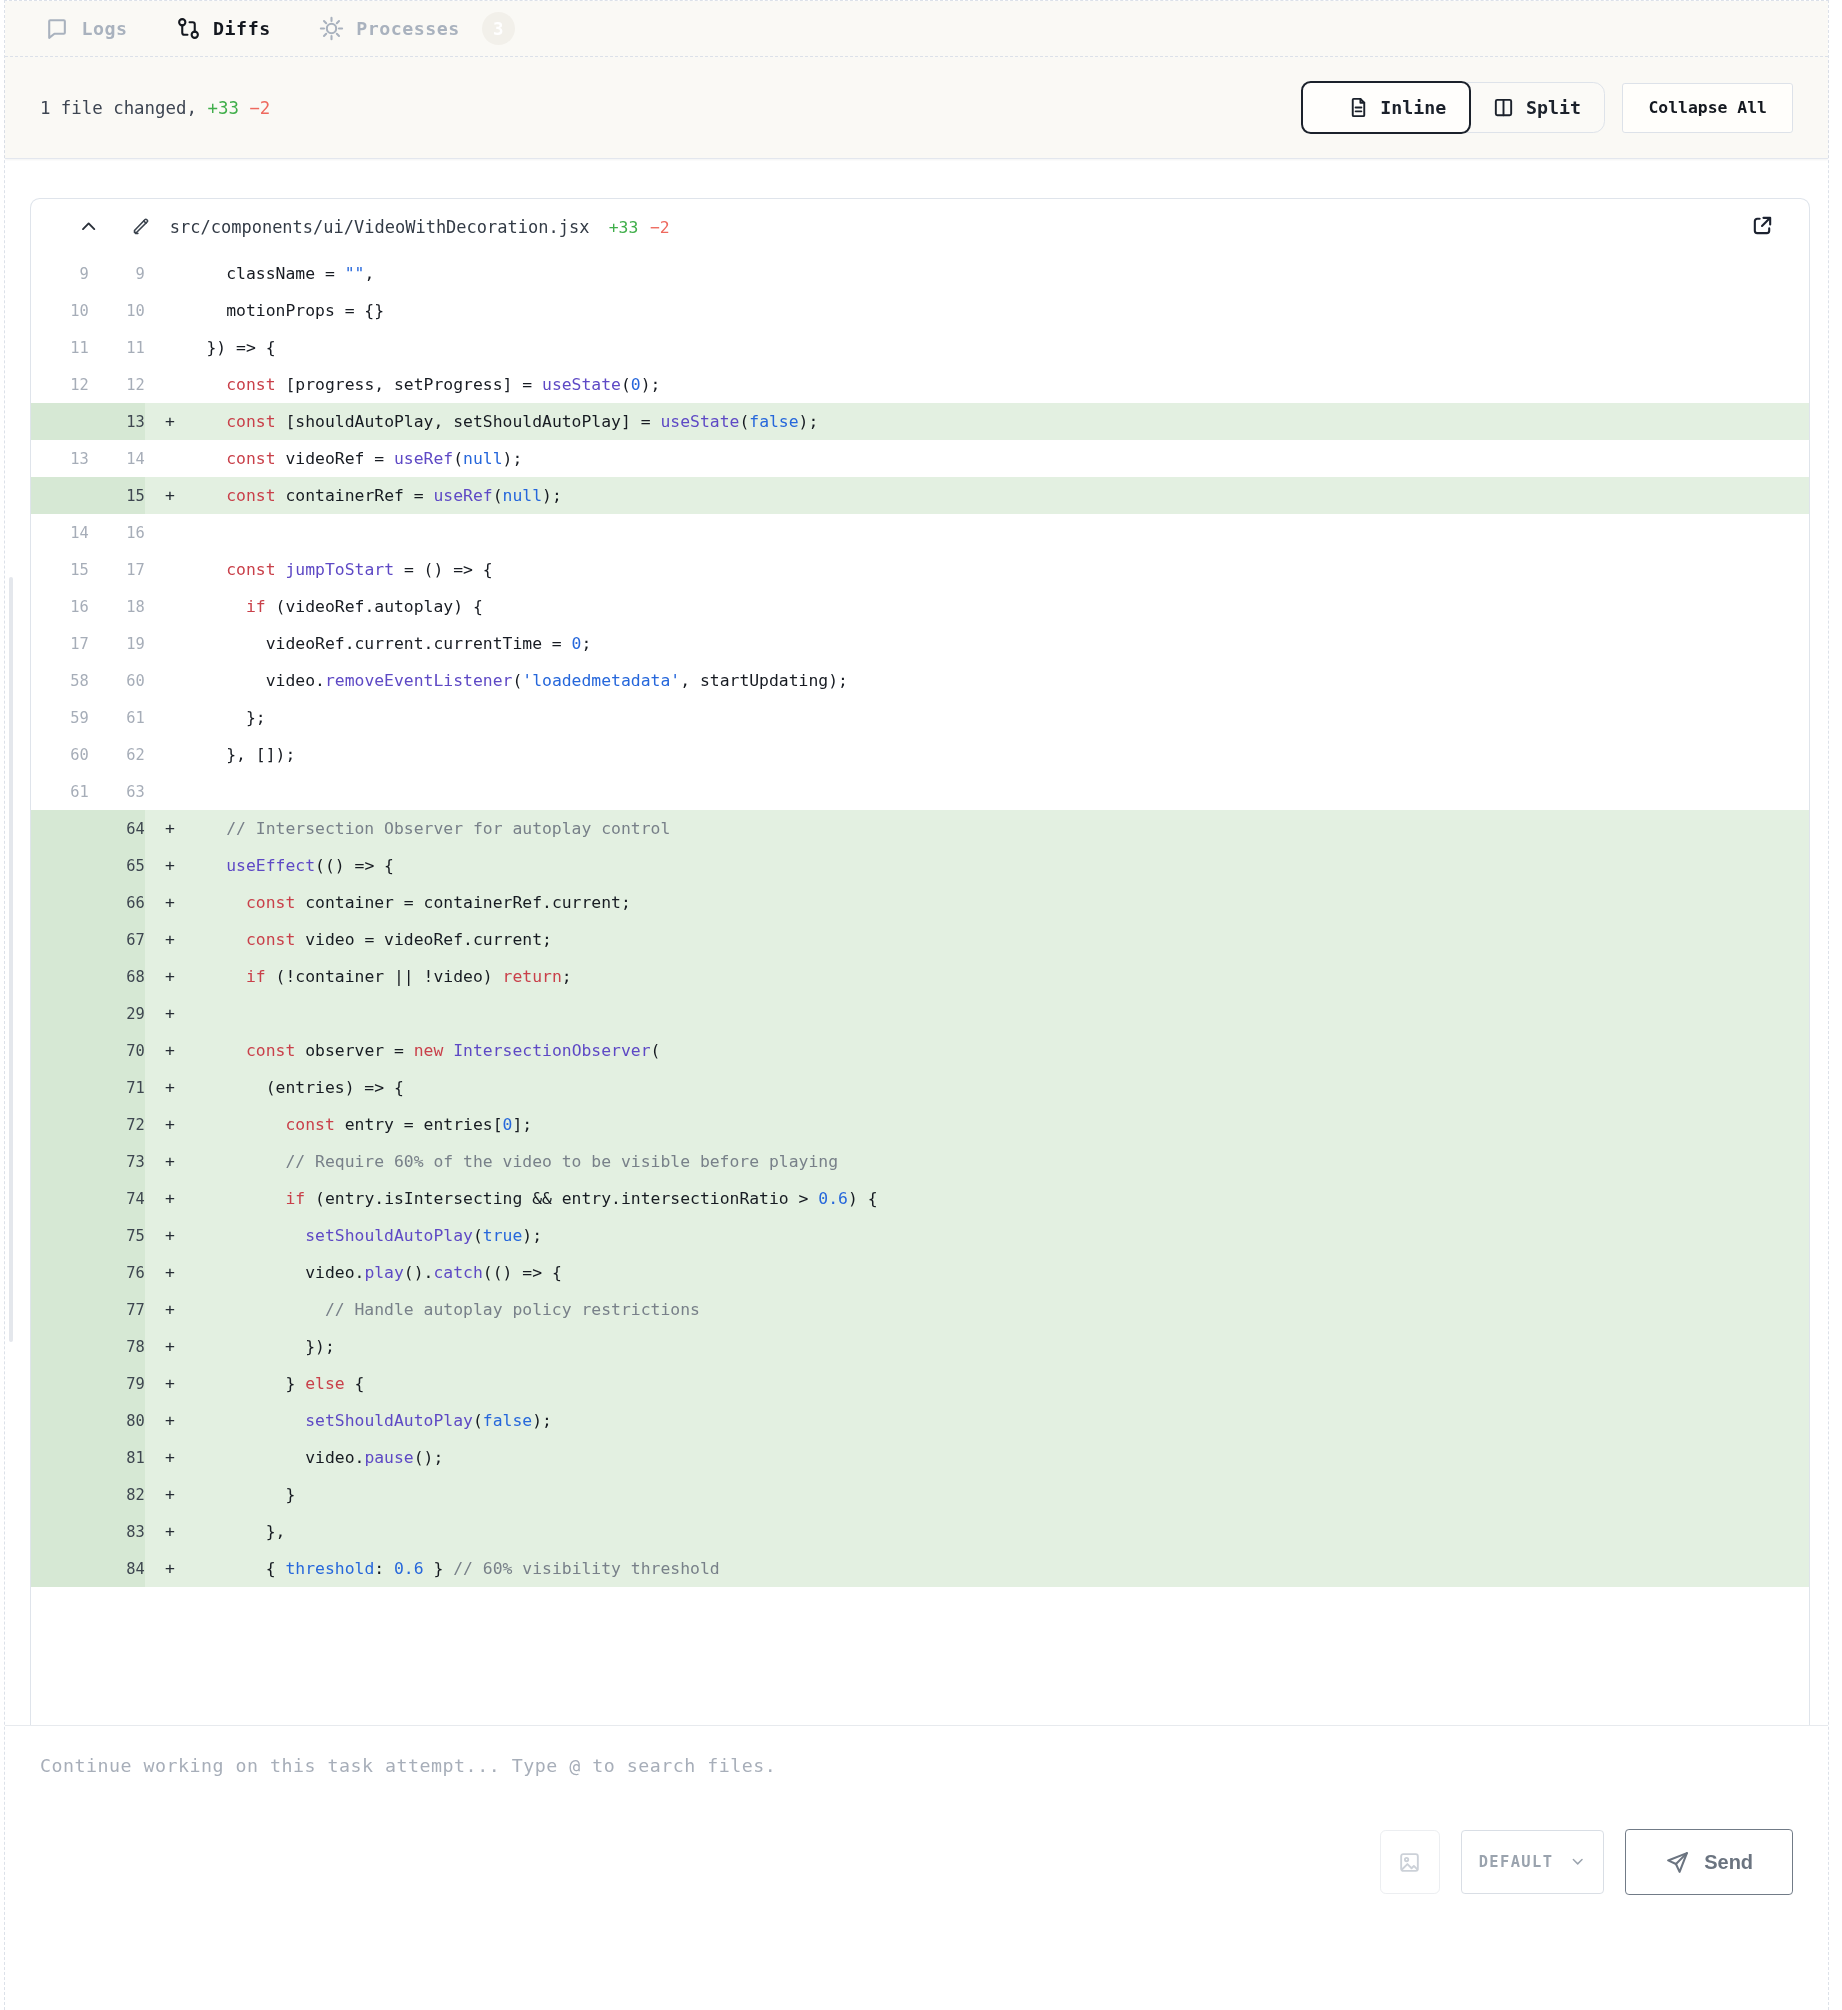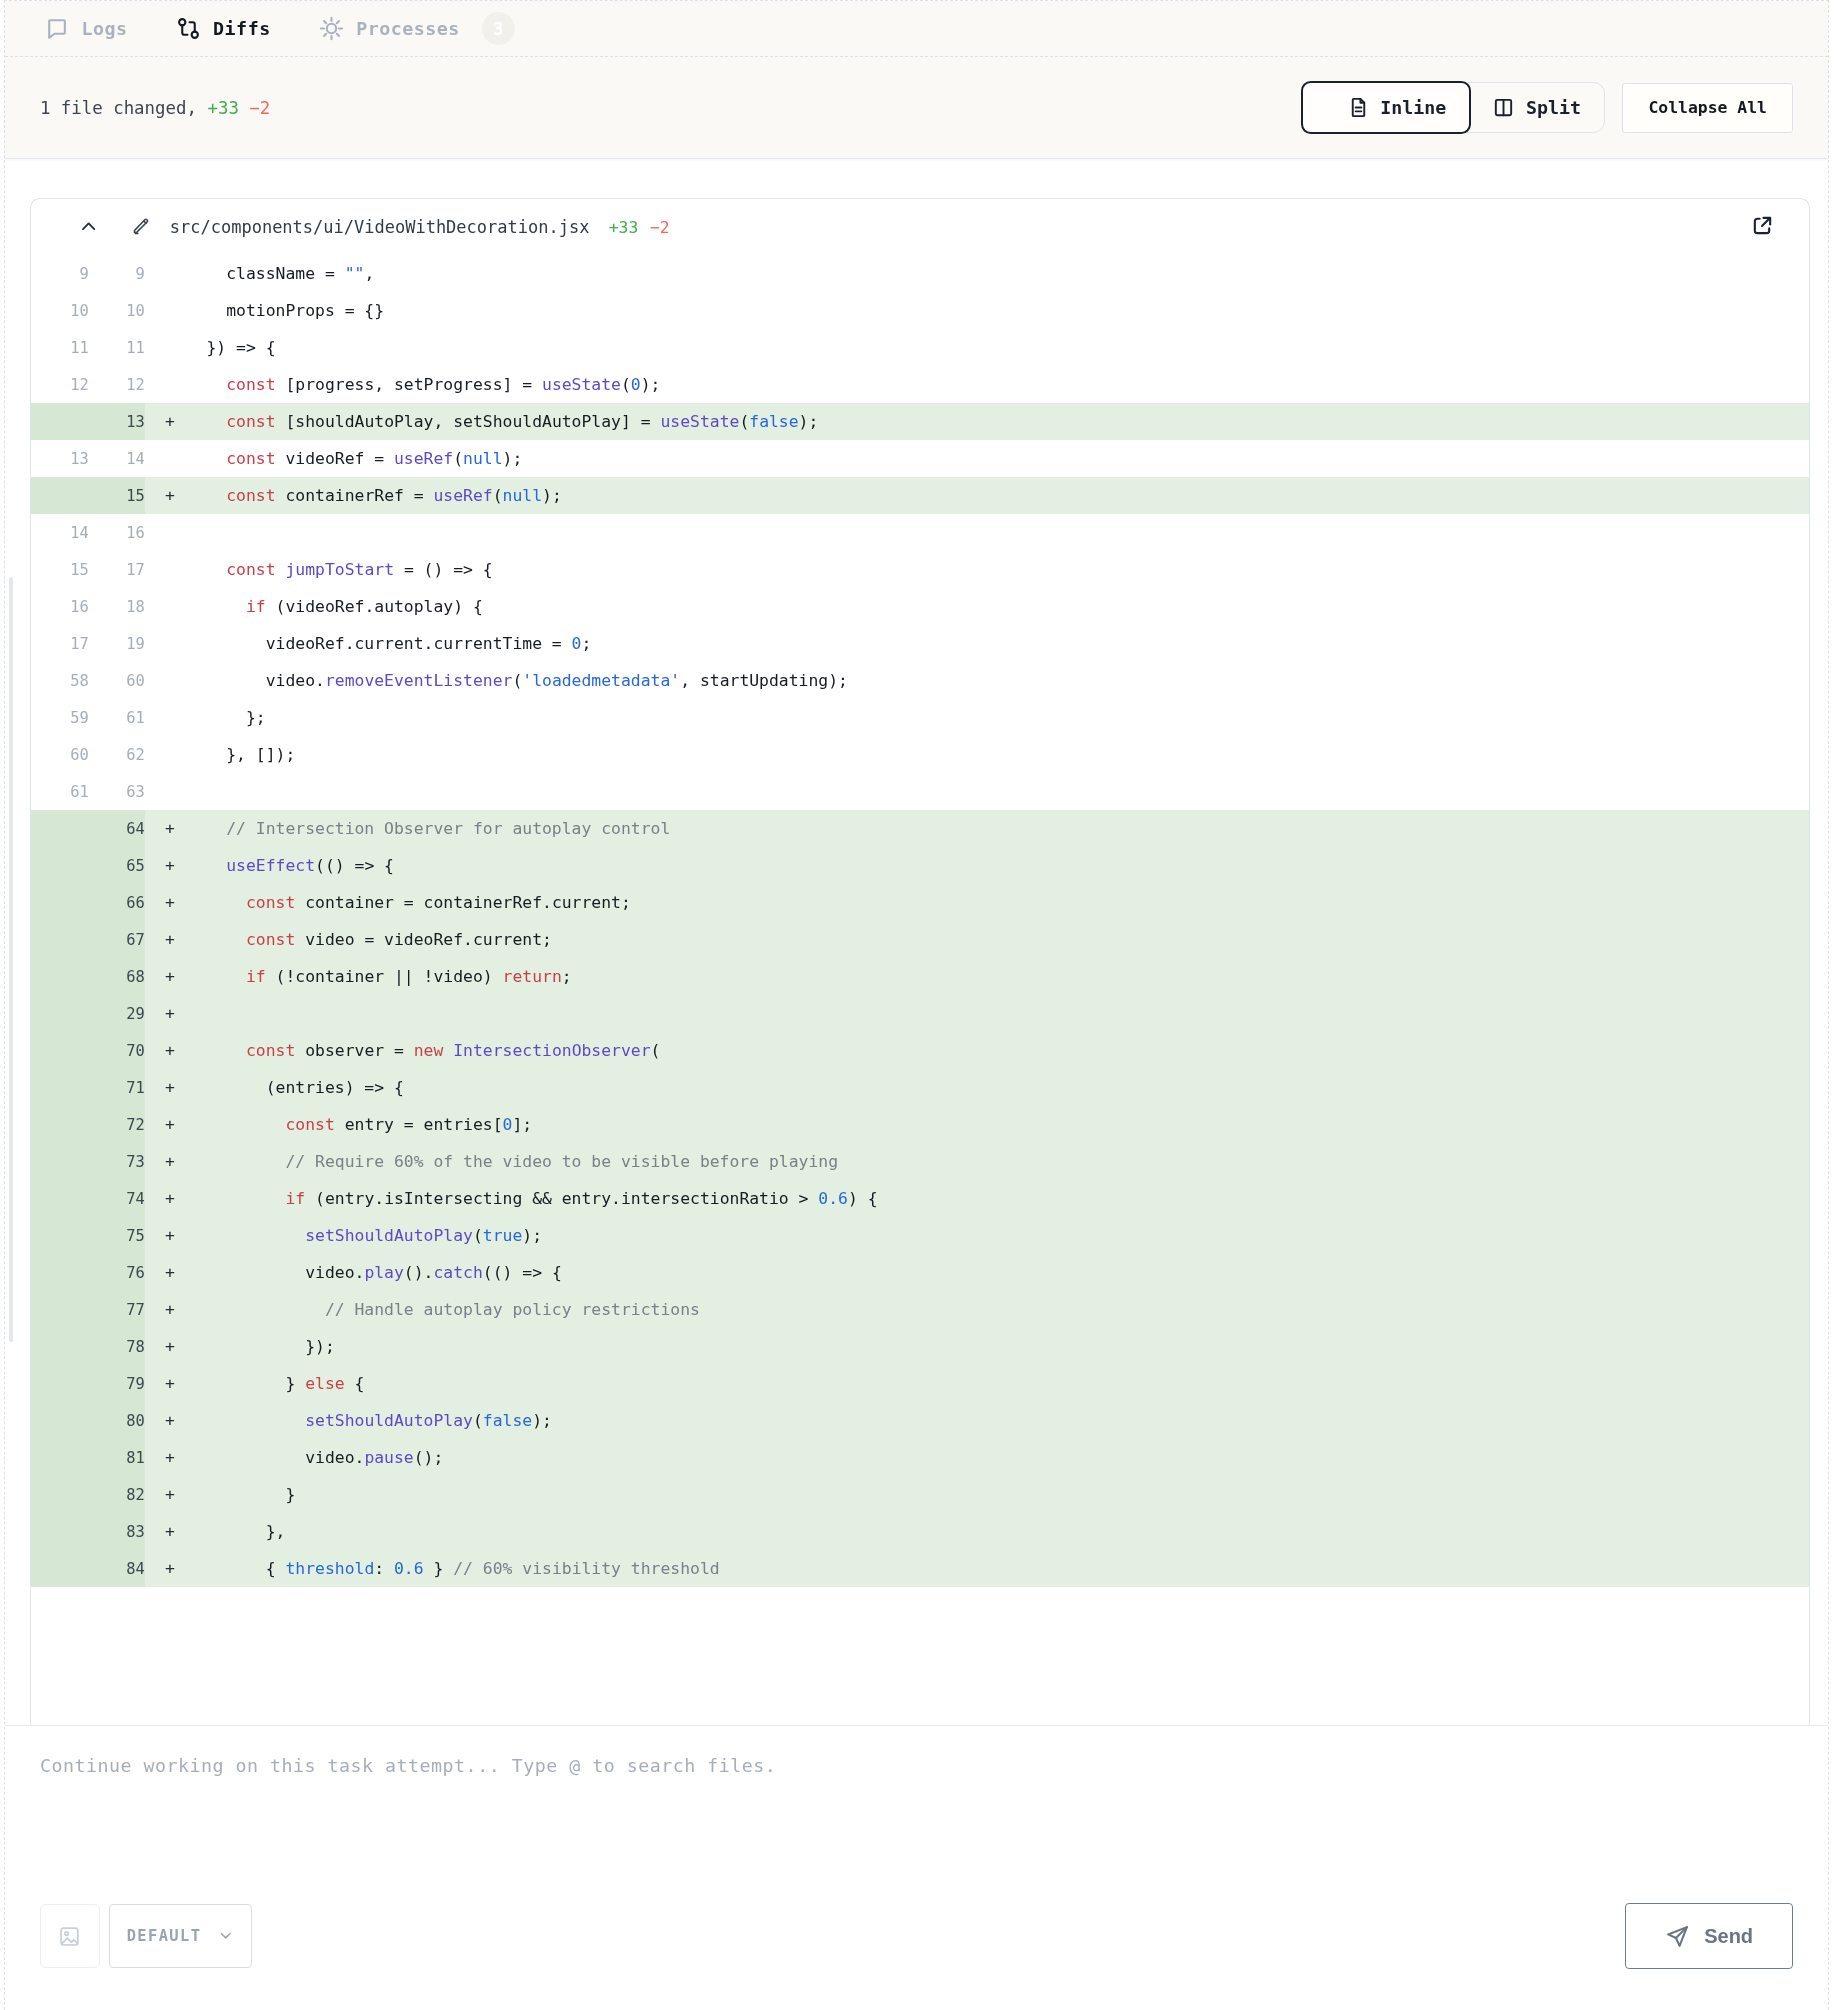--- a/index.html
+++ b/index.html
@@ -85,24 +85,24 @@
   .hunk{ display:flex; align-items:center; min-height:64px; padding:7.7px 0; }
   .expcol{ width:174px; flex:none; display:flex; flex-direction:column;
     align-items:center; gap:3.9px; }
   .expbtn{ background:none; border:none; cursor:pointer; line-height:0; padding:0; }
   .expbtn svg{ width:23px; height:25px; stroke:#434b56; stroke-width:2; fill:none;
     stroke-linecap:round; stroke-linejoin:round; }
   .hunktext{ margin-left:44px; font-size:16.4px; color:#59626e; }
 
   
   .composer{ border-top:1.4px solid #e7eaee; height:286px; background:#fff;
-    padding:29px 35px 42px; display:flex; flex-direction:column;
+    padding:29px 35px 42px; display:flex; flex-direction:row;
     justify-content:space-between; }
   .placeholder{ font-size:18.3px; color:#a7aeb9; letter-spacing:0.5px; }
-  .composer-controls{ display:flex; align-items:center; gap:9px; }
+  .composer-controls{ display:flex; align-items:center; gap:21px; }
   .imgbtn{ width:60px; height:64px; border:1.4px solid #eceef1; border-radius:5.8px;
     background:#fff; display:flex; align-items:center; justify-content:center;
     cursor:pointer; }
   .imgbtn svg{ width:25px; height:25px; stroke:#ccd1d8; stroke-width:1.8; fill:none;
     stroke-linecap:round; stroke-linejoin:round; }
   .modelbtn{ width:143px; height:64px; border:1.4px solid #d9dee5; border-radius:3.9px;
     background:#fff; display:flex; align-items:center; justify-content:center;
     gap:15.4px; font-family:inherit; font-size:15.4px; font-weight:bold; color:#9aa3ae;
     letter-spacing:1.4px; cursor:pointer; }
   .modelbtn svg{ width:17.4px; height:17.4px; stroke:#9aa3ae; stroke-width:2; fill:none;

